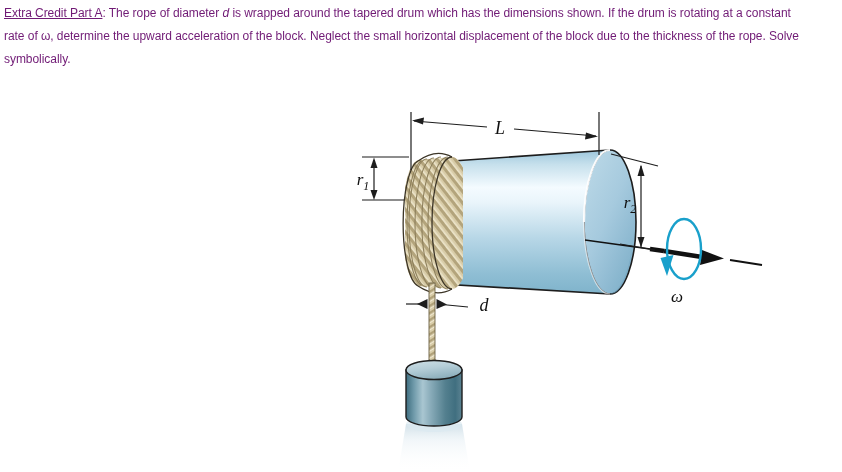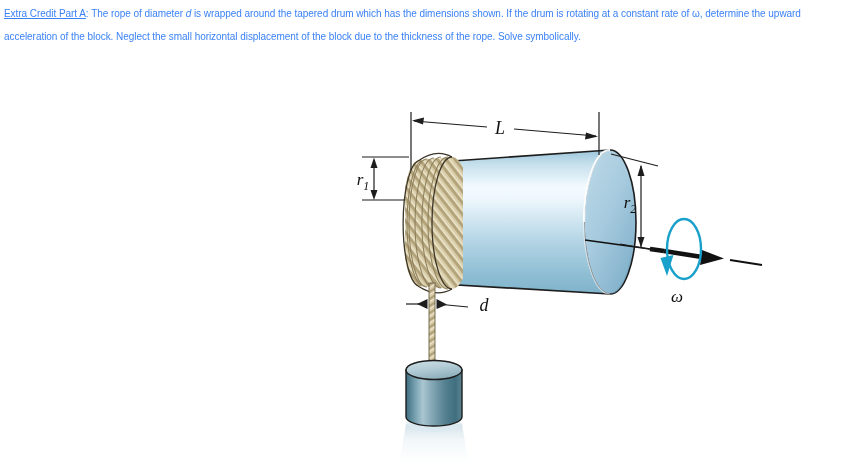--- a/index.html
+++ b/index.html
@@ -16,23 +16,23 @@
     font-family: "Liberation Sans", sans-serif;
   }
 
   
   #problem-text {
     position: absolute;
     left: 4px;
     top: 2px;
     width: 810px;
     font-family: "Liberation Sans", sans-serif;
-    font-size: 10px;
+    font-size: 12px;
     line-height: 23.2px;
-    color: #3b82f6;
+    color: #701a75;
     letter-spacing: -0.05px;
   }
   #problem-text .underline { text-decoration: underline; }
   #problem-text .ital { font-style: italic; }
 
   
   #figure {
     position: absolute;
     left: 0;
     top: 0;

